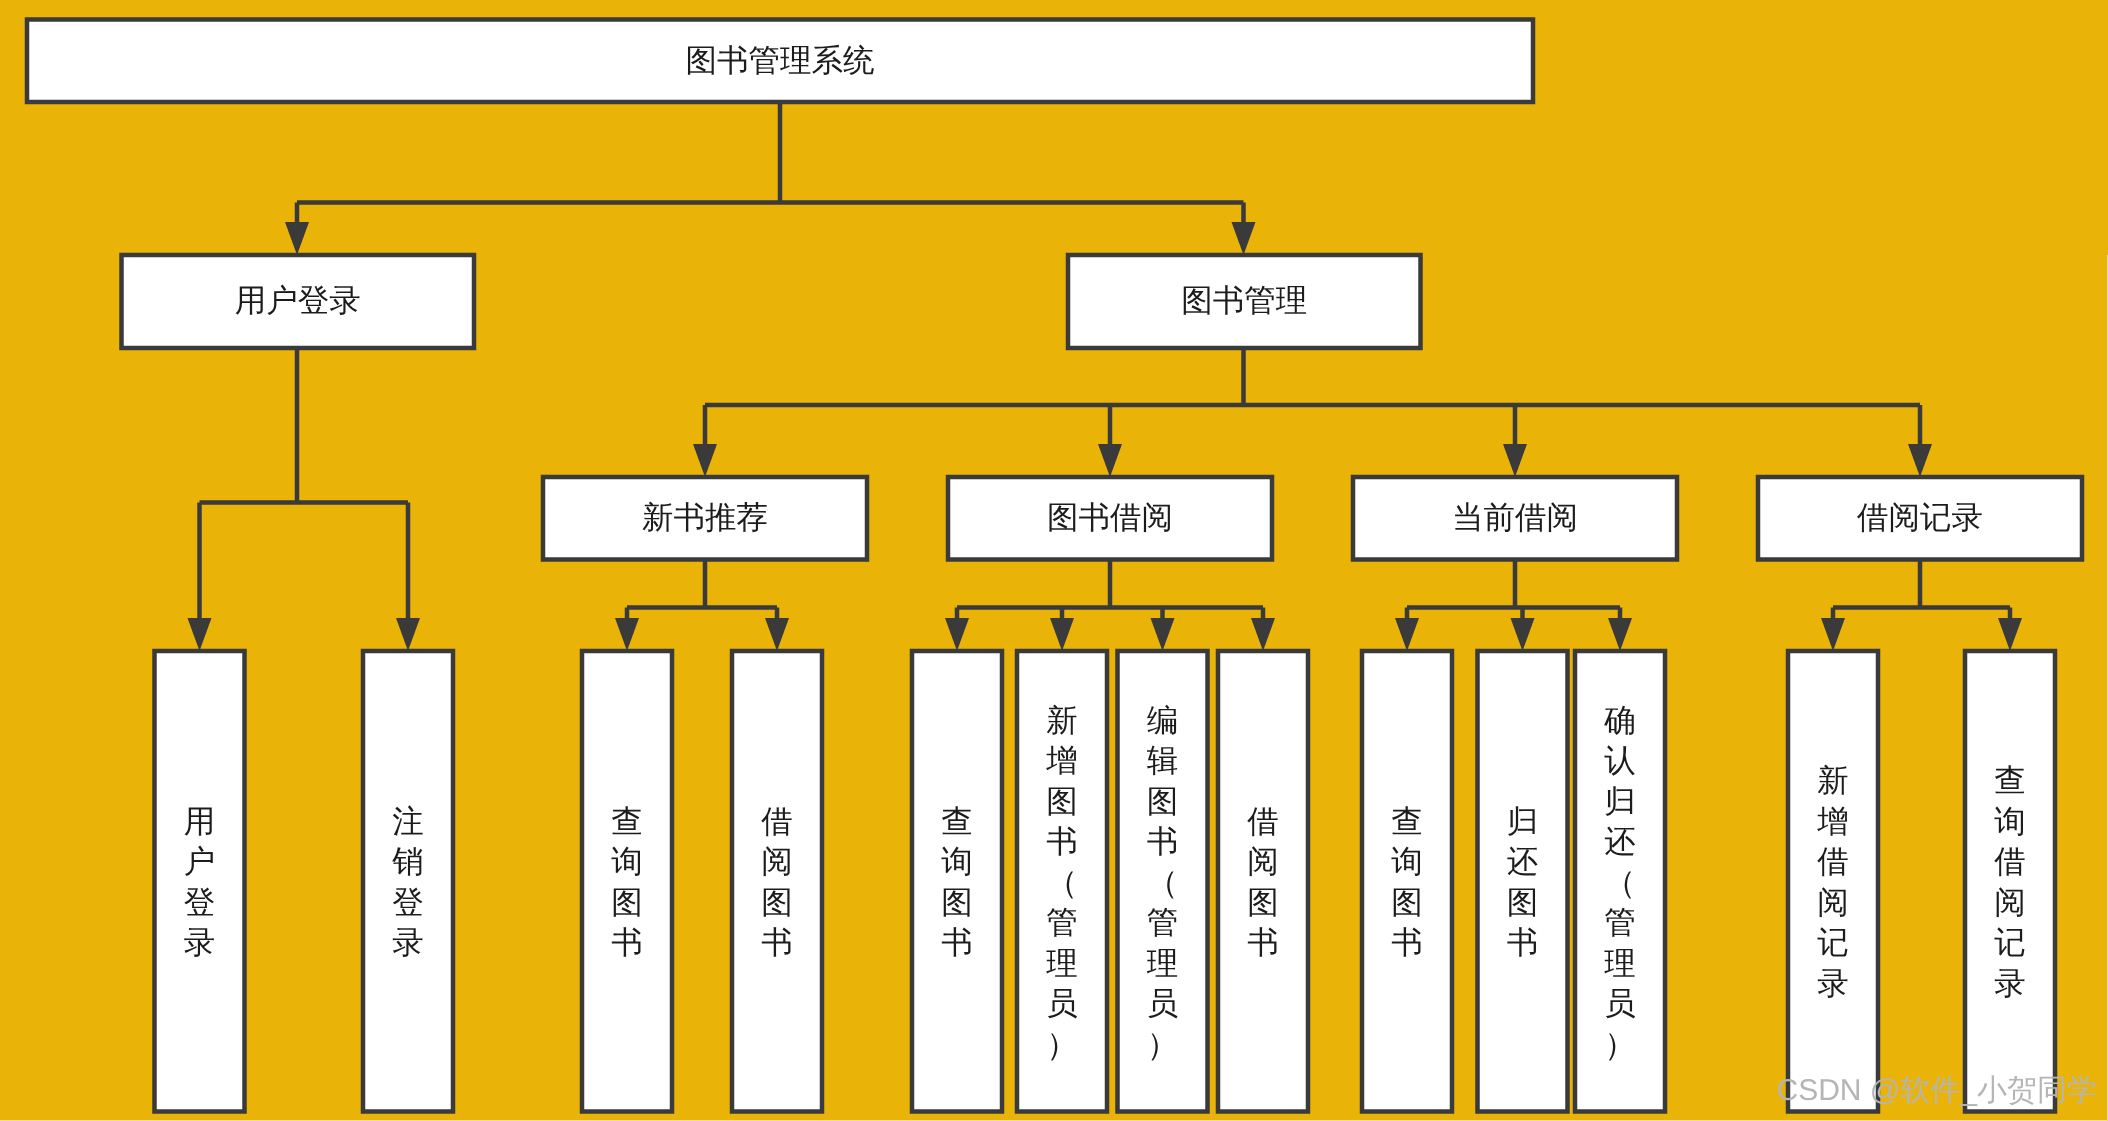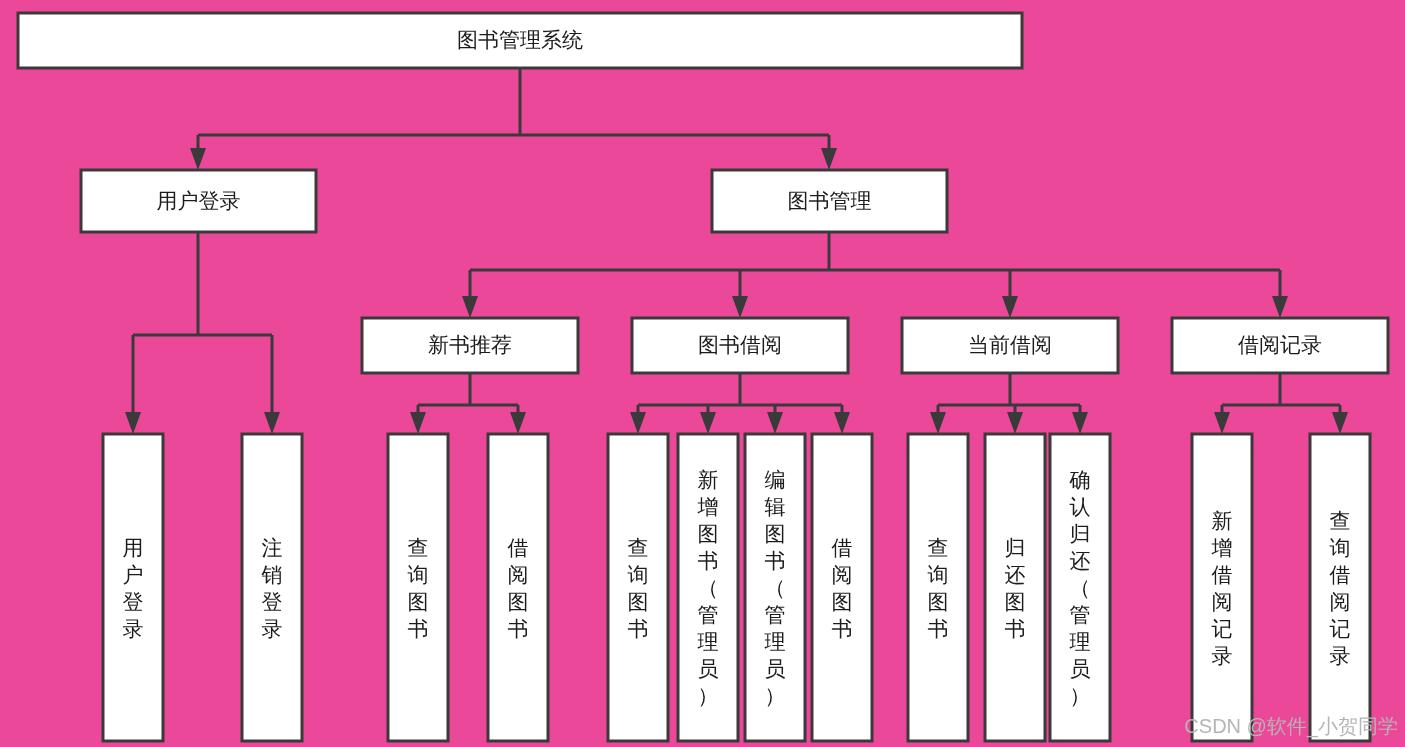--- a/index.html
+++ b/index.html
@@ -8,21 +8,21 @@
     padding: 0;
     background: #ffffff;
   }
   body {
     font-family: "Liberation Sans", "DejaVu Sans", sans-serif;
   }
   #diagram-root {
     position: relative;
     width: 1405px;
     height: 747px;
-    background: #ec4899;
+    background: #eab308;
     overflow: hidden;
   }
   svg.diagram-canvas {
     position: absolute;
     left: 0;
     top: 0;
     width: 1405px;
     height: 747px;
     display: block;
   }

